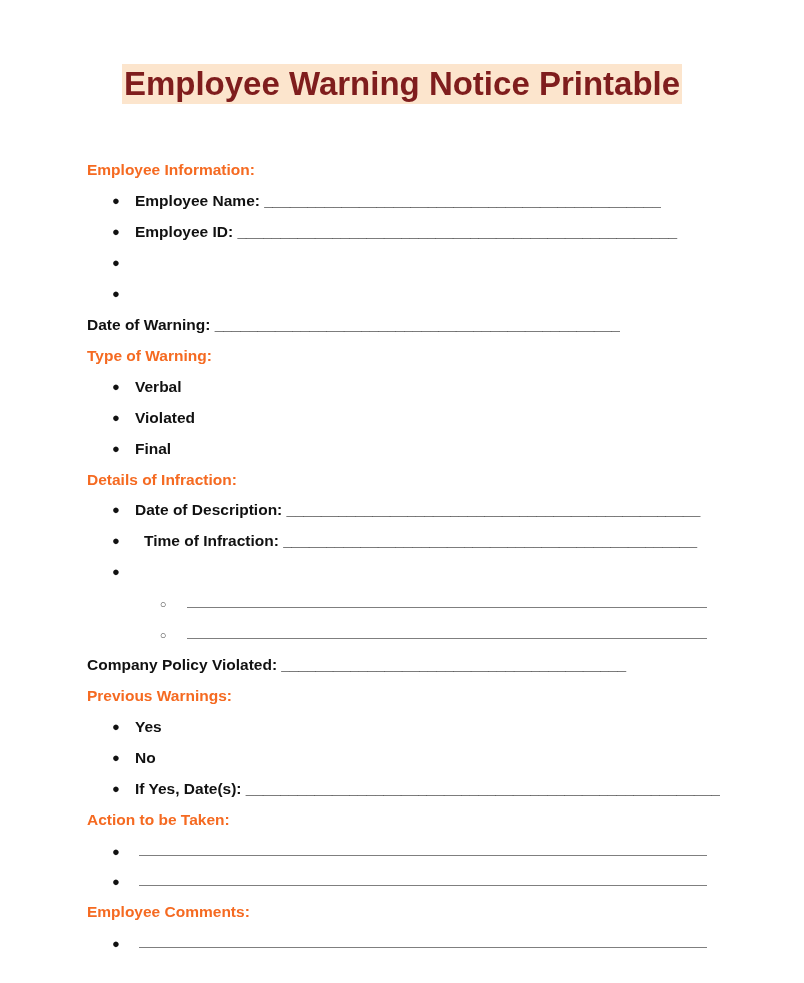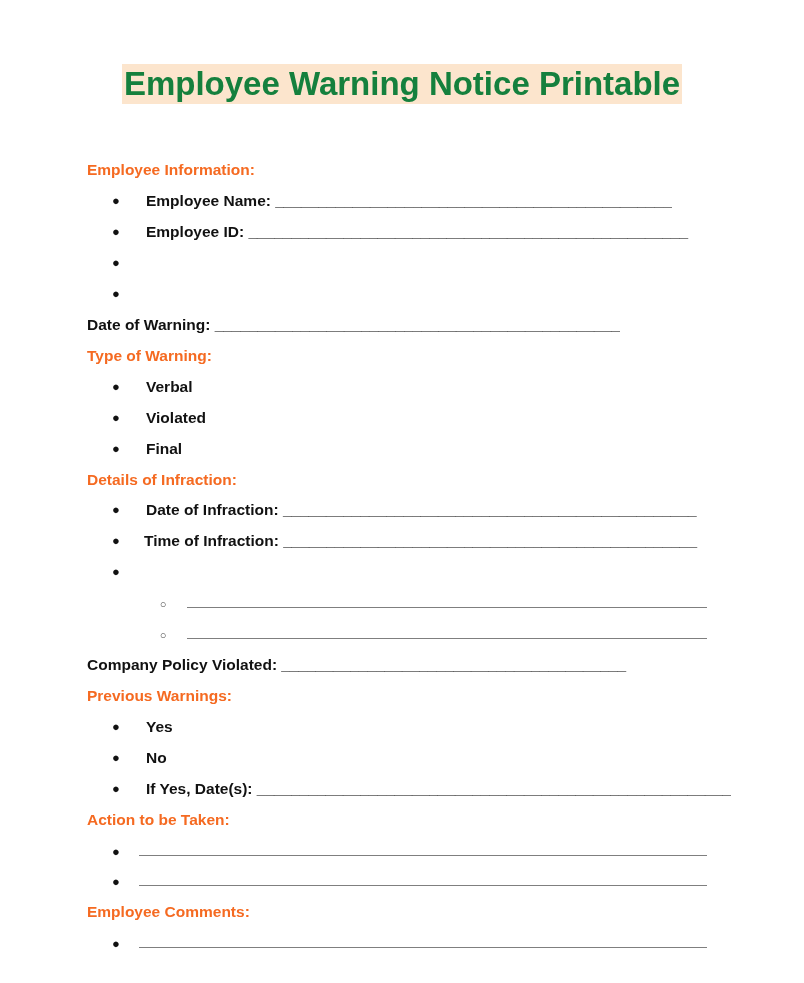--- a/index.html
+++ b/index.html
@@ -1,28 +1,28 @@
 <!DOCTYPE html>
 <html><head>
 <meta charset="utf-8">
 <style>
   html, body { margin: 0; padding: 0; background: #ffffff; }
   body { width: 804px; height: 983px; position: relative; overflow: hidden;
          font-family: "Liberation Sans", sans-serif; color: #111111; }
   .title-wrap { position: absolute; top: 64px; left: 0; width: 804px; text-align: center; }
-  .title { display: inline-block; background: #fce5cd; color: #15803d;
+  .title { display: inline-block; background: #fce5cd; color: #7f1d1d;
            font-size: 33px; font-weight: bold; line-height: 40px; padding: 0 2px; }
   .row { position: absolute; left: 0; width: 804px; height: 22px;
          font-size: 15.5px; font-weight: bold; line-height: 22px; white-space: nowrap; }
   .heading { left: 87px; color: #f56a21; font-size: 15.5px; }
   .plain { left: 87px; }
   .bullet { position: absolute; left: 110px; width: 12px; text-align: center; font-size: 13px; }
   .sub-bullet { position: absolute; left: 157px; width: 12px; text-align: center;
                 font-size: 11px; font-weight: normal; color: #444; }
-  .item-text { position: absolute; left: 146px; }
+  .item-text { position: absolute; left: 135px; }
   .blank-line { position: absolute; height: 0; border-top: 1.5px solid #7f7f7f; }
 </style>
 </head>
 <body>
 
 <div class="title-wrap">
   <span class="title">Employee Warning Notice Printable</span>
 </div>
 
 <div class="row heading" style="top:159px">Employee Information:</div>
@@ -54,21 +54,21 @@
   <span class="item-text">Violated</span>
 </div>
 <div class="row" style="top:438px">
   <span class="bullet">●</span>
   <span class="item-text">Final</span>
 </div>
 
 <div class="row heading" style="top:469px">Details of Infraction:</div>
 <div class="row" style="top:499px">
   <span class="bullet">●</span>
-  <span class="item-text">Date of Infraction: ________________________________________________</span>
+  <span class="item-text">Date of Description: ________________________________________________</span>
 </div>
 <div class="row" style="top:530px">
   <span class="bullet">●</span>
   <span class="item-text" style="left:144px">Time of Infraction: ________________________________________________</span>
 </div>
 <div class="row" style="top:561px">
   <span class="bullet">●</span>
 </div>
 <div class="row" style="top:593px">
   <span class="sub-bullet">○</span>

